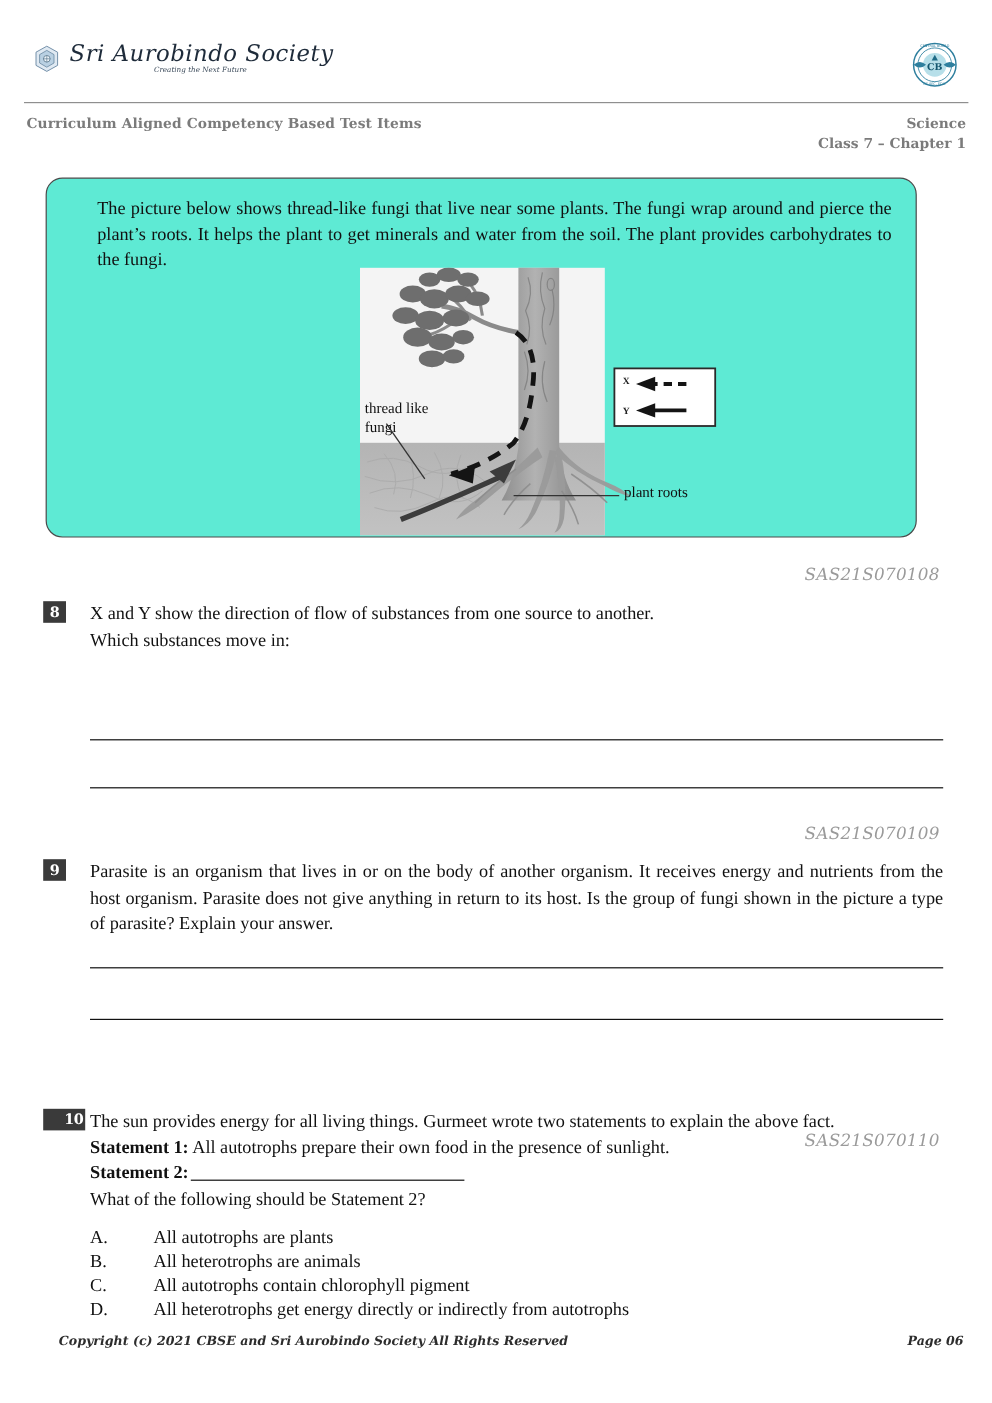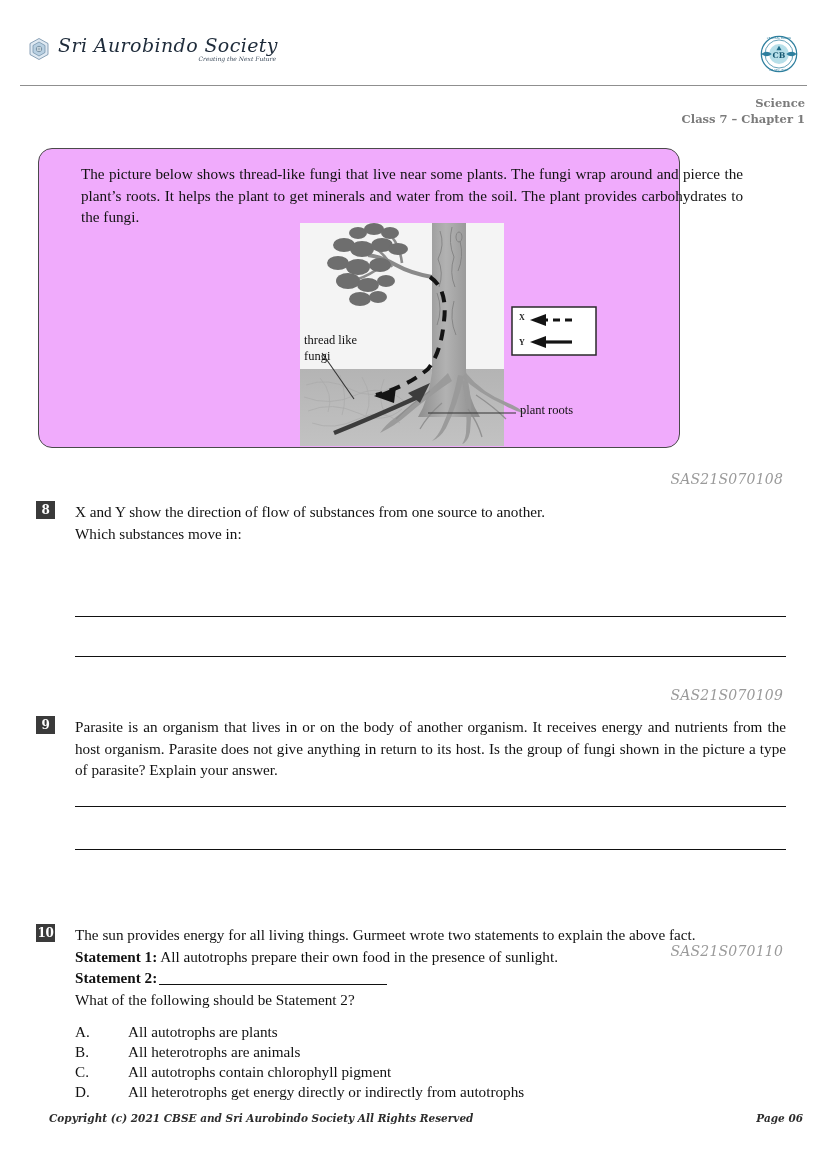--- a/index.html
+++ b/index.html
@@ -29,20 +29,21 @@
     gap: 6px;
   }
   .brand-mark {
     width: 26px; height: 24px;
     flex: 0 0 auto;
   }
   .brand-wordmark {
     display: flex;
     flex-direction: column;
     line-height: 1;
+    align-items: center;
   }
   .brand-name {
     font-family: "DejaVu Serif", serif;
     font-style: italic;
     font-size: 19px;
     letter-spacing: 0.4px;
     color: #1e2b3a;
     white-space: nowrap;
   }
   .brand-tagline {
@@ -85,25 +86,25 @@
     font-size: 11.5px;
     color: #7b7b7b;
     line-height: 1.35;
     white-space: nowrap;
   }
 
   
   .stimulus-box {
     position: absolute;
     left: 38px; top: 148px;
-    width: 642px; height: 300px;
+    width: 726px; height: 300px;
     border: 1.1px solid #4a4a4a;
     border-radius: 14px;
     box-sizing: border-box;
-    background: #f0abfc;
+    background: #5eead4;
   }
   .stimulus-text {
     position: absolute;
     left: 42px; top: 14px;
     width: 662px;
     font-size: 15.2px;
     line-height: 1.42;
     text-align: justify;
     color: #111;
   }
@@ -275,20 +276,21 @@
     <path d="M50 34 l5 9 h-10 z" fill="#1d6a86"></path>
     <text x="50" y="58" font-family="DejaVu Serif, serif" font-size="15" font-weight="bold" fill="#14566f" text-anchor="middle">CB</text>
     <g fill="#2e7f9e" font-family="DejaVu Sans, sans-serif" font-size="5.5">
       <text x="50" y="22" text-anchor="middle">CENTRAL BOARD</text>
       <text x="50" y="83" text-anchor="middle">OF SEC. EDU.</text>
     </g>
   </svg>
 
   <div class="header-rule"></div>
 
+  <div class="header-meta-left">Curriculum Aligned Competency Based Test Items</div>
 
   <div class="header-meta-right">
     <div>Science</div>
     <div>Class 7 – Chapter 1</div>
   </div>
 </div>
 
 <div class="stimulus-box">
 
   <div class="stimulus-text">The picture below shows thread-like fungi that live near some plants.  The fungi wrap around and pierce the plant’s roots.  It helps the plant to get minerals and water from the soil.  The plant provides carbohydrates to the fungi.</div>
@@ -411,21 +413,21 @@
 <div class="q-block">
   <div class="q-badge" style="top:716px;">9</div>
   <div class="q-body justified" style="top:716px;">Parasite is an organism that lives in or on the body of another organism. It receives energy and nutrients from the host organism. Parasite does not give anything in return to its host. Is the group of fungi shown in the picture a type of parasite? Explain your answer.</div>
 </div>
 <div class="answer-line" style="top:806px;"></div>
 <div class="answer-line" style="top:849px;"></div>
 
 <div class="item-code" style="top:895px;margin-top:48px;">SAS21S070110</div>
 
 <div class="q-block">
-  <div class="q-badge" style="top:924px;">10</div>
+  <div class="q-badge" style="top:924px;padding-left:16px;">10</div>
   <div class="q-body" style="top:924px;">
     <span class="q-line">The sun provides energy for all living things. Gurmeet wrote two statements to explain the above fact.</span>
     <span class="q-line"><span class="stmt-label">Statement 1:</span><span> All autotrophs prepare their own food in the presence of sunlight.</span></span>
     <span class="q-line"><span class="stmt-label">Statement 2:</span><span class="blank-fill"></span></span>
     <span class="q-line">What of the following should be Statement 2?</span>
   </div>
 </div>
 
 <div class="option-row" style="top:1024px;">
   <span class="option-key">A.</span><span>All autotrophs are plants</span>

